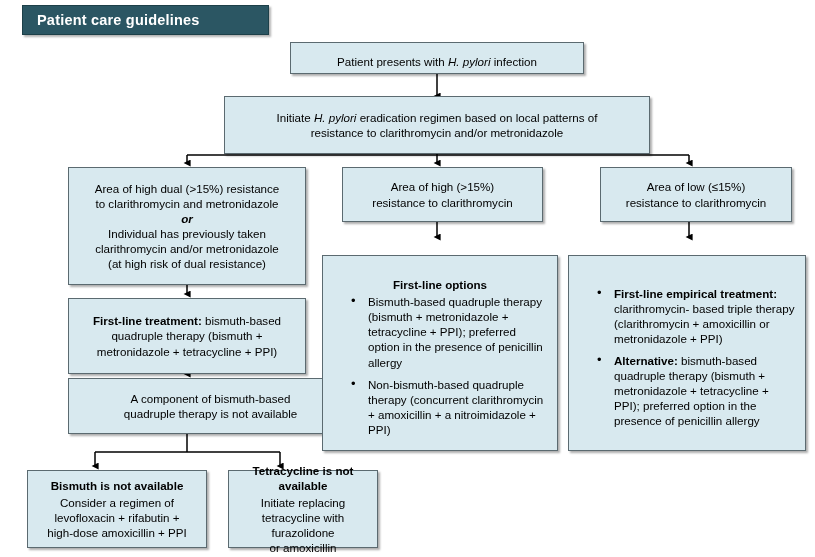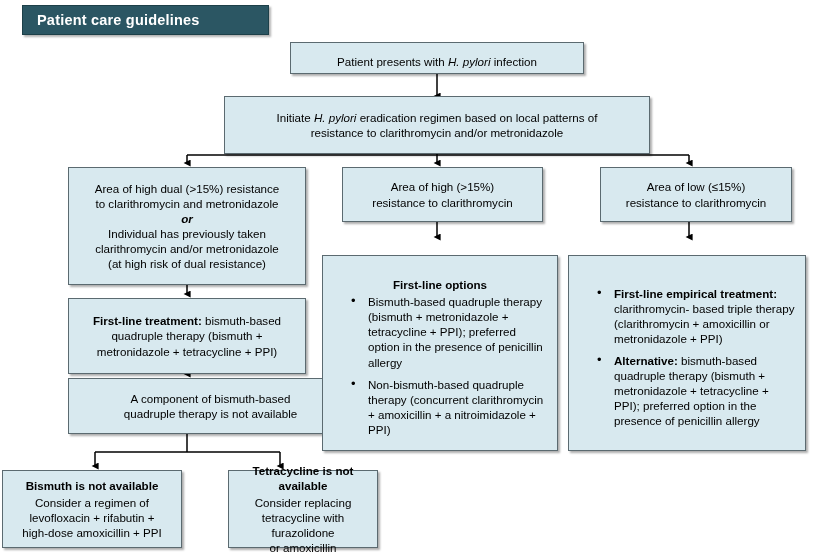--- a/index.html
+++ b/index.html
@@ -179,30 +179,30 @@
     </span>
     <span class="line">quadruple therapy (bismuth +</span>
     <span class="line">metronidazole + tetracycline + PPI)</span>
   </div>
 
   <div class="box" style="left:68px; top:378px; width:285px; height:56px;">
     <span class="line">A component of bismuth-based</span>
     <span class="line">quadruple therapy is not available</span>
   </div>
 
-  <div class="box" style="left:2px; top:470px; width:180px; height:78px;">
+  <div class="box" style="left:27px; top:470px; width:180px; height:78px;">
     <span class="line hdr">Bismuth is not available</span>
     <span class="line">Consider a regimen of</span>
     <span class="line">levofloxacin + rifabutin +</span>
     <span class="line">high-dose amoxicillin + PPI</span>
   </div>
 
   <div class="box" style="left:196px; top:470px; width:150px; height:78px;margin-left:32px;">
     <span class="line hdr">Tetracycline is not available</span>
-    <span class="line">Consider replacing</span>
+    <span class="line">Initiate replacing</span>
     <span class="line">tetracycline with furazolidone</span>
     <span class="line">or amoxicillin</span>
   </div>
 
   <div class="box bulleted" style="left:322px; top:241px; width:236px; height:196px;">
     <span class="hdr">First-line options</span>
     <ul class="blist">
       <li>
         <span>Bismuth-based quadruple therapy (bismuth + metronidazole  + tetracycline + PPI); preferred option in  the presence of penicillin allergy</span>
       </li>

